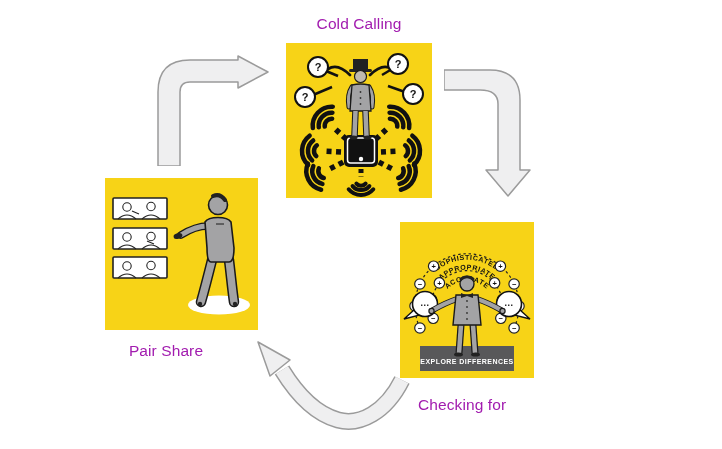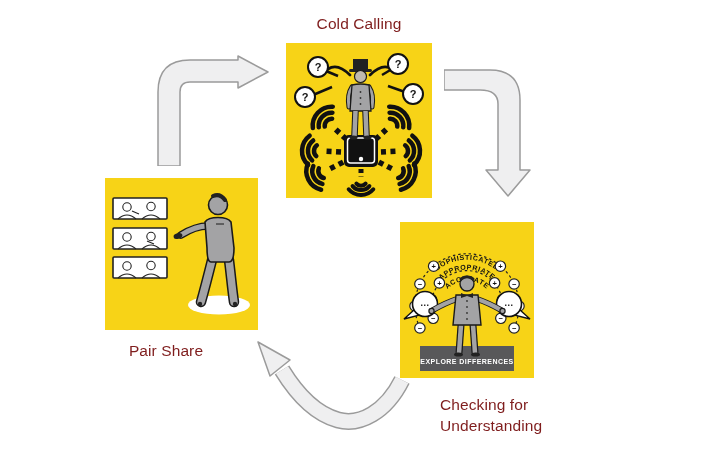--- a/index.html
+++ b/index.html
@@ -10,21 +10,21 @@
     --arrow-fill:#EFEFF0;
     --arrow-stroke:#9B9B9B;
   }
   html,body{margin:0;padding:0;background:#fff;}
   .canvas{
     position:relative;width:722px;height:449px;background:#fff;
     font-family:"Liberation Sans",sans-serif;overflow:hidden;
   }
   .abs{position:absolute;}
   .node-label{
-    color:#7f1d1d;font-size:15.5px;line-height:1.35;letter-spacing:0.1px;
+    color:#a21caf;font-size:15.5px;line-height:1.35;letter-spacing:0.1px;
   }
   .center{text-align:center;}
   .tile{position:absolute;background:var(--tile-yellow,#F7D317);}
   .tile svg{display:block;width:100%;height:100%;}
   .arrow svg{display:block;width:100%;height:100%;}
   .arrow-shape{fill:var(--arrow-fill,#EFEFF0);stroke:var(--arrow-stroke,#9B9B9B);stroke-width:1.5;stroke-linejoin:round;}
   .band-under{fill:none;stroke:var(--arrow-stroke,#9B9B9B);stroke-width:17;}
   .band-over{fill:none;stroke:var(--arrow-fill,#EFEFF0);stroke-width:14;}
   .word-arc{fill:#111;font-weight:bold;font-size:7px;letter-spacing:0.6px;}
   .badge-txt{fill:#111;font-weight:bold;font-size:7.5px;text-anchor:middle;}
@@ -277,18 +277,17 @@
           <circle cx="67" cy="97" r="0.9" fill="#333"></circle>
         <circle cx="67" cy="62" r="7" fill="#A3A3A5" stroke="#1A1A1A" stroke-width="1.4"></circle>
         <path d="M61,57 Q67,52.5 73,57" fill="none" stroke="#222" stroke-width="3" stroke-linecap="round"></path>
         <path d="M61,71 L67,73.5 L73,71 L73,76 L67,74 L61,76 Z" fill="#222"></path>
       </g>
     </svg>
   </div>
 
   <div class="abs node-label center" style="left:96px;top:341px;width:140px;">Pair Share</div>
 
-  <div class="abs node-label" style="left:440px;top:395px;width:150px;">
+  <div class="abs node-label" style="left:418px;top:395px;width:150px;">
     <div>Checking for</div>
-    <div>Understanding</div>
   </div>
 
 </div>
 
 </body></html>

